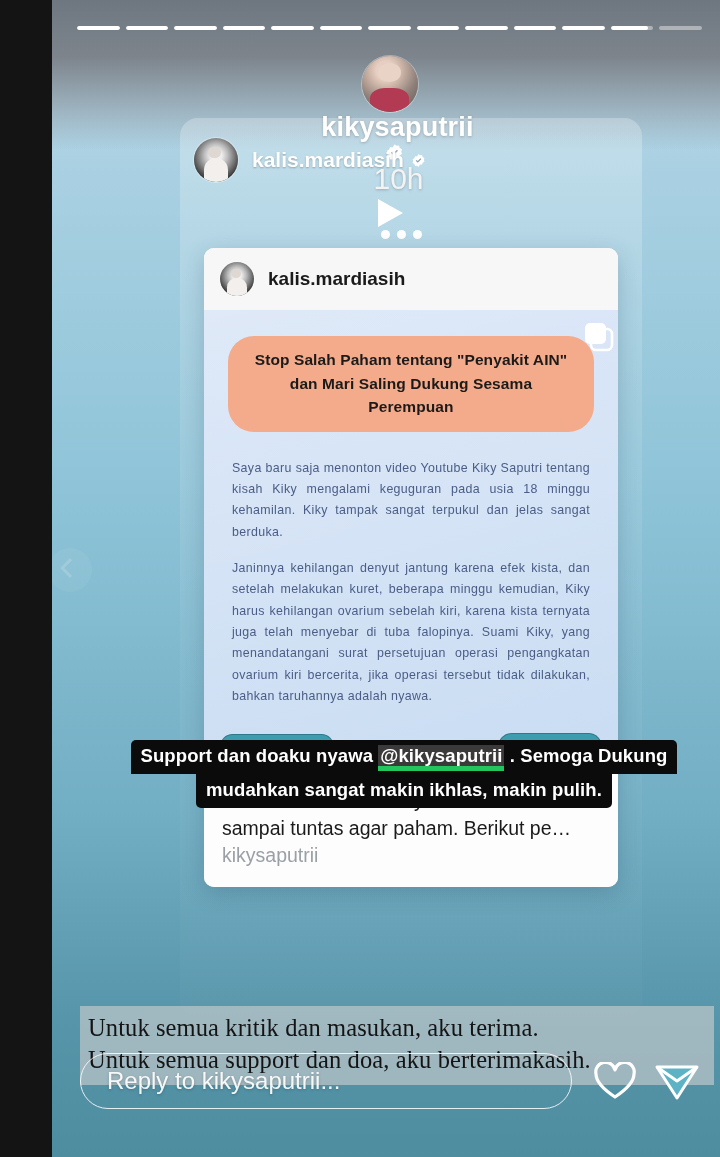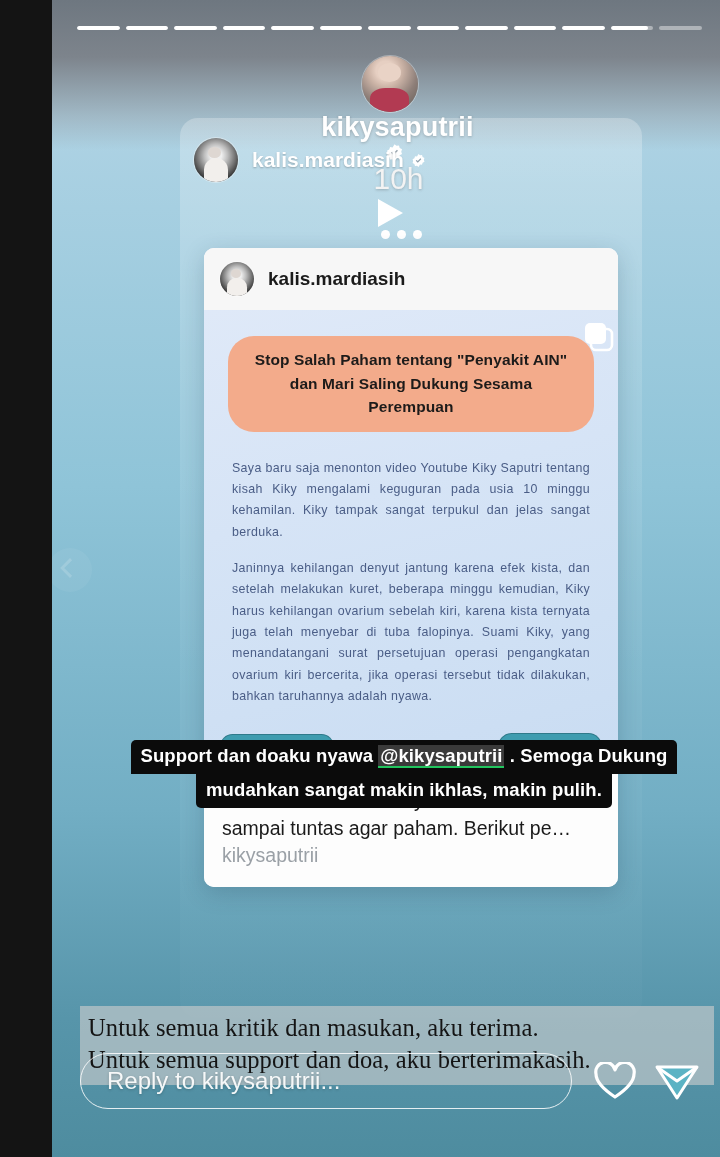--- a/index.html
+++ b/index.html
@@ -106,21 +106,21 @@
     position:absolute; left:36px; right:0; top:740px; width:auto;
     text-align:center; line-height:0;
   }
   .sticker .srow {
     display:inline-block; background:#0b0b0b; color:#fff;
     font-size:18.5px; font-weight:700; padding:4px 10px 5px;
     line-height:1.34; letter-spacing:.1px;
   }
   .sticker .srow:first-child { border-radius:5px 5px 0 0; }
   .sticker .srow:last-child { border-radius:0 0 5px 5px; }
-  .mention { background:#3a3a3a; border-bottom:2px solid #22c55e; padding:0 2px; }
+  .mention { background:#3a3a3a; border-bottom:5px solid #22c55e; padding:0 2px; }
 
   
   .bottom-text {
     position:absolute; left:28px; right:6px; bottom:72px;
     background:rgba(205,205,205,0.62);
     padding:6px 8px 8px;
     font-family:"Liberation Serif", serif;
     font-size:24.5px; color:#141414; line-height:1.33; letter-spacing:.1px;
     white-space:nowrap;
   }
@@ -234,21 +234,21 @@
 
         <div class="post-img">
           <div class="headline">
             <span>Stop Salah Paham tentang "Penyakit AIN" dan Mari Saling Dukung Sesama Perempuan</span>
             <svg class="carousel-ico" viewBox="0 0 34 34">
               <rect x="9" y="9" width="21" height="21" rx="5" fill="none" stroke="#ffffff" stroke-width="2.6"></rect>
               <rect x="3" y="3" width="21" height="21" rx="5" fill="#ffffff"></rect>
             </svg>
           </div>
           <div class="body-copy" id="bodycopy">
-              <p>Saya baru saja menonton video Youtube Kiky Saputri tentang kisah Kiky mengalami keguguran pada usia 10 minggu kehamilan. Kiky tampak sangat terpukul dan jelas sangat berduka.</p>
+              <p>Saya baru saja menonton video Youtube Kiky Saputri tentang kisah Kiky mengalami keguguran pada usia 18 minggu kehamilan. Kiky tampak sangat terpukul dan jelas sangat berduka.</p>
               <p>Janinnya kehilangan denyut jantung karena efek kista, dan setelah melakukan kuret, beberapa minggu kemudian, Kiky harus kehilangan ovarium sebelah kiri, karena kista ternyata juga telah menyebar di tuba falopinya. Suami Kiky, yang menandatangani surat persetujuan operasi pengangkatan ovarium kiri bercerita, jika operasi tersebut tidak dilakukan, bahkan taruhannya adalah nyawa.</p>
             </div>
 
           <div class="pills">
             <div class="pill">kalis.mardiasih</div>
             <div class="pill swipe">
               <span>Swipe</span>
               <svg class="arr" viewBox="0 0 26 10">
                 <path d="M0 5 H21 M16 1 L21 5 L16 9" fill="none" stroke="#14343c" stroke-width="1.8"></path>
               </svg>

